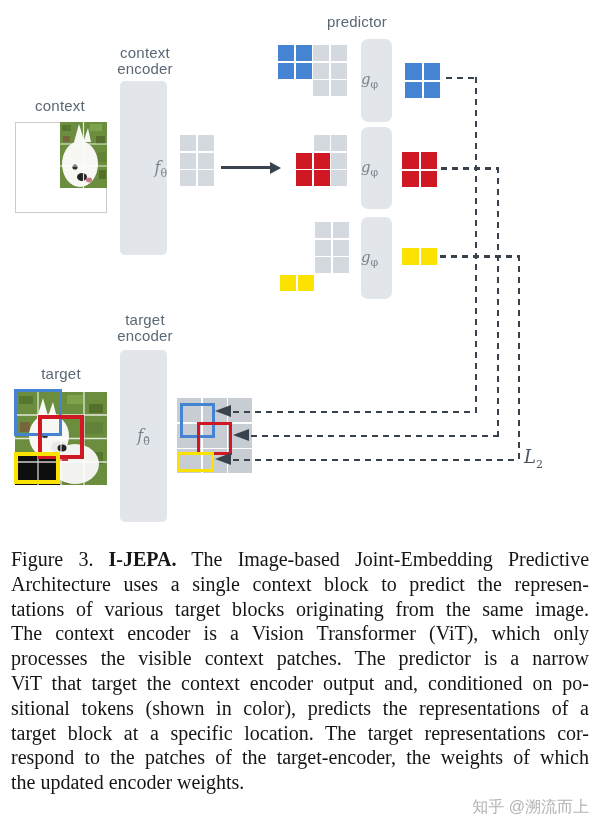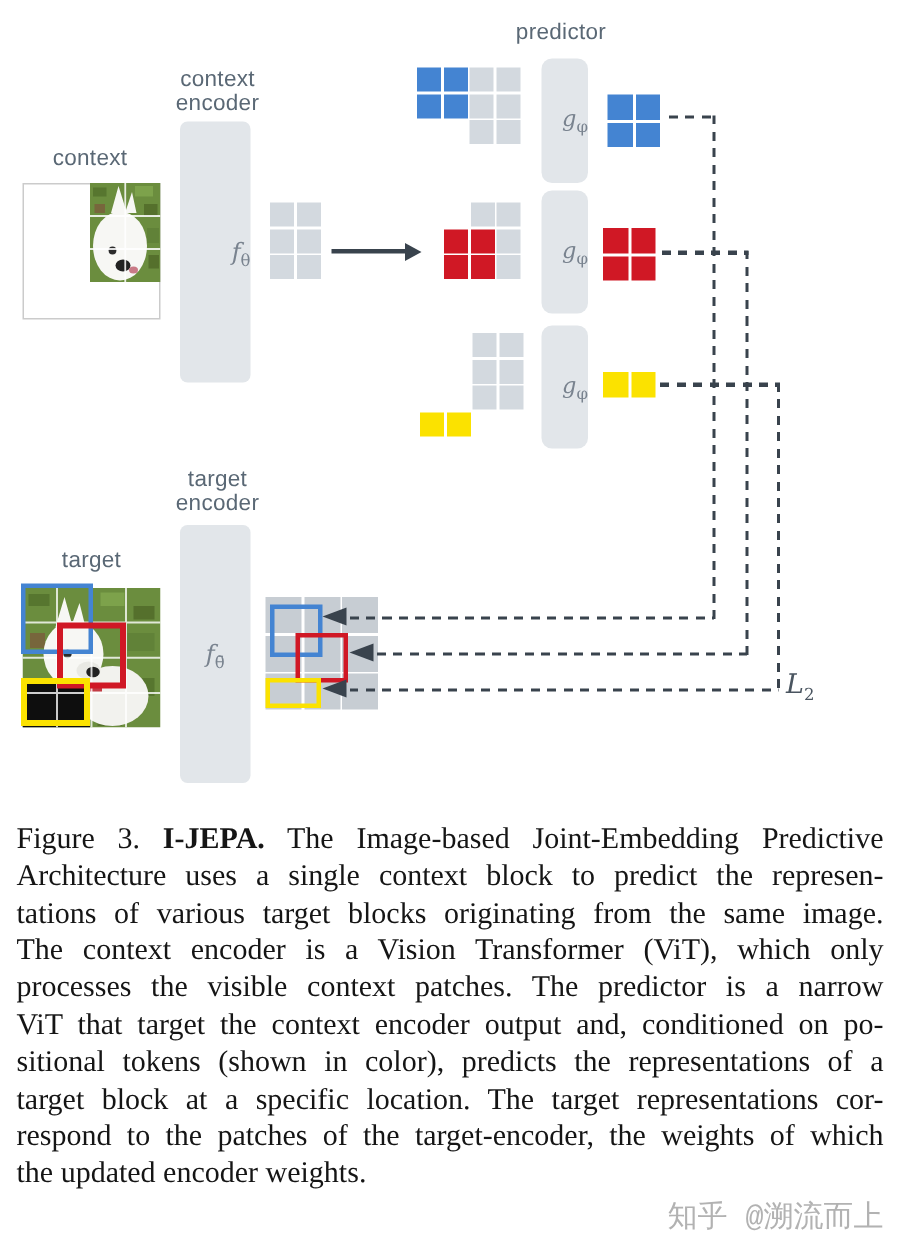--- a/index.html
+++ b/index.html
@@ -9,21 +9,21 @@
     --c-watermark:#b2b2b2; --c-photo_border:#cbcbcb;
   }
   *{box-sizing:border-box;margin:0;padding:0}
   body{background:#ffffff;font-family:"Liberation Sans",sans-serif}
   .page{position:relative;width:600px;height:830px;background:#fff;overflow:hidden}
   .abs{position:absolute}
   .lbl{position:absolute;font:15px/1.08 "Liberation Sans",sans-serif;color:var(--c-label);text-align:center;letter-spacing:.2px}
   .math{font-family:"DejaVu Serif","Liberation Serif",serif;font-style:italic;color:#79838f;font-size:16px}
   .math sub{font-size:11px;font-style:normal;font-family:"DejaVu Serif",serif}
   .encbox{position:absolute;background:var(--c-encoder_fill);border-radius:5px}
-  .gphibox{position:absolute;background:var(--c-encoder_fill);border-radius:7px;display:flex;align-items:center;justify-content:flex-end}
+  .gphibox{position:absolute;background:var(--c-encoder_fill);border-radius:7px;display:flex;align-items:center;justify-content:flex-start}
   .tok{position:absolute;display:grid;gap:1.5px}
   .t2{grid-template-columns:repeat(2,16px)}
   .t3{grid-template-columns:repeat(3,16px)}
   .t4{grid-template-columns:repeat(4,16px)}
   .c{width:16px;height:16px;display:block}
   .c.g{background:var(--c-token_gray)}
   .c.b{background:var(--c-blue)}
   .c.r{background:var(--c-red)}
   .c.y{background:var(--c-yellow)}
   .c.e{visibility:hidden}
@@ -37,31 +37,31 @@
   .ah{position:absolute;width:0;height:0;border-top:6.5px solid transparent;border-bottom:6.5px solid transparent;border-right:16px solid var(--c-line)}
   .line{position:absolute;height:2.6px;background:var(--c-line)}
   .ar{position:absolute;width:0;height:0;border-top:6px solid transparent;border-bottom:6px solid transparent;border-left:11px solid var(--c-line)}
   .imgbox{position:absolute;background:#fff;border:1px solid var(--c-photo_border)}
   .obox{position:absolute;border-style:solid;background:transparent}
   .caption{position:absolute;left:11px;top:547px;width:578px;
     font-family:Liberation Serif, serif;font-size:20px;
     line-height:24.8px;color:var(--c-caption)}
   .cap-line{text-align:justify;text-align-last:justify}
   .cap-last{text-align:left}
-  .watermark{position:absolute;right:11px;top:797px;font-size:20px;color:var(--c-watermark);font-family:Liberation Mono, monospace}
+  .watermark{position:absolute;right:11px;top:797px;font-size:16px;color:var(--c-watermark);font-family:Liberation Sans, sans-serif}
   svg{display:block}
 </style>
 </head>
 <body>
 
 <div class="page">
 
   <div class="abs" style="left:0;top:0;width:600px;height:540px">
 
-    <div class="lbl" style="left:328px;top:14px;width:92px">predictor</div>
+    <div class="lbl" style="left:311px;top:14px;width:92px">predictor</div>
 
     <div class="lbl" style="left:105px;top:45px;width:80px">
       <div>context</div>
       <div>encoder</div>
     </div>
 
     <div class="lbl" style="left:20px;top:98px;width:80px">context</div>
 
     <div class="encbox" style="left:120px;top:81px;width:47px;height:174px"></div>
     <div class="abs math" style="left:120px;top:158px;width:47px;text-align:right"><i>f</i><sub>θ</sub></div>

